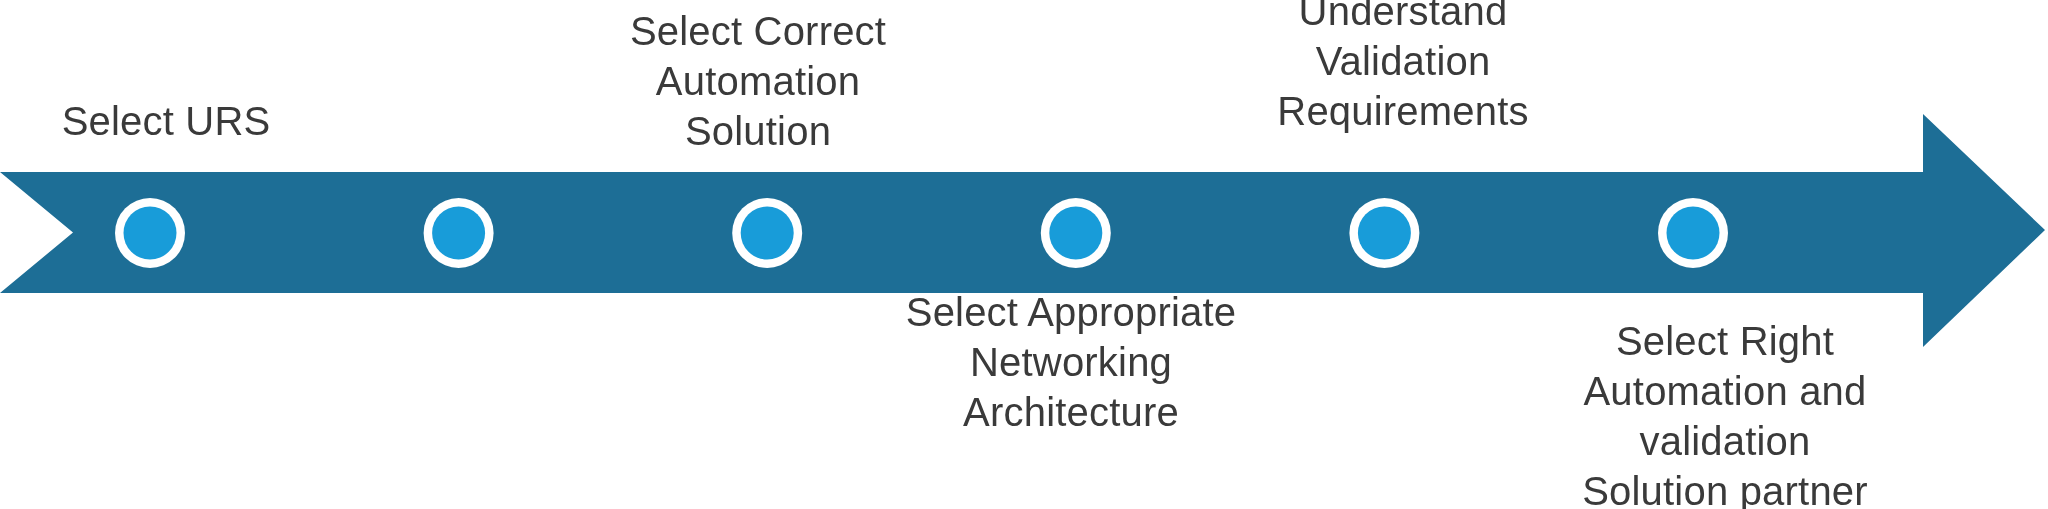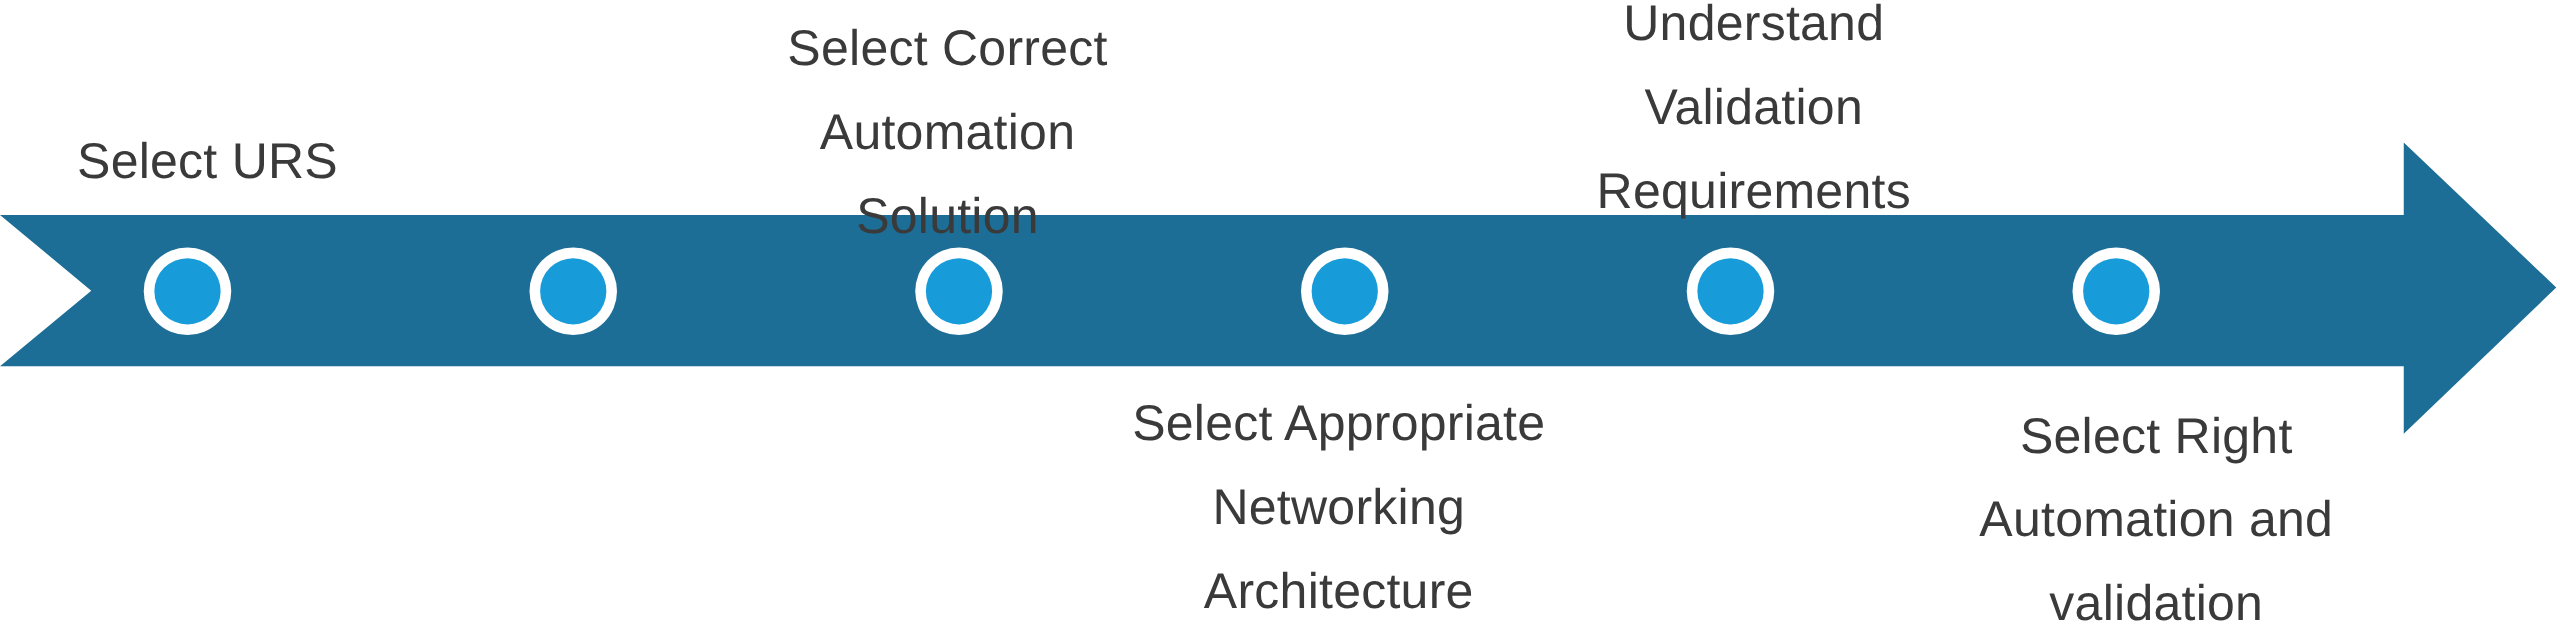--- a/index.html
+++ b/index.html
@@ -23,21 +23,21 @@
     position: absolute;
     left: 0;
     top: 0;
     width: 2048px;
     height: 509px;
   }
   .step-label {
     position: absolute;
     transform: translateX(-50%);
     font-size: 40px;
-    line-height: 67px;
+    line-height: 50px;
     letter-spacing: 0.2px;
     white-space: pre-line;
     text-align: center;
     color: var(--text, #3a3a3a);
   }
 </style>
 </head>
 <body>
 
 <div class="canvas">
@@ -72,21 +72,21 @@
     </g>
   </svg>
 
   <div class="step-label" style="left:166px; top:96px">Select URS</div>
 
 
   <div class="step-label" style="left:758px; top:6px">Select Correct
 Automation
 Solution</div>
 
-  <div class="step-label" style="left:1071px; top:306px">Select Appropriate
+  <div class="step-label" style="left:1071px; top:287px">Select Appropriate
 Networking
 Architecture</div>
 
   <div class="step-label" style="left:1403px; top:-14px">Understand
 Validation
 Requirements</div>
 
   <div class="step-label" style="left:1725px; top:316px">Select Right
 Automation and
 validation

